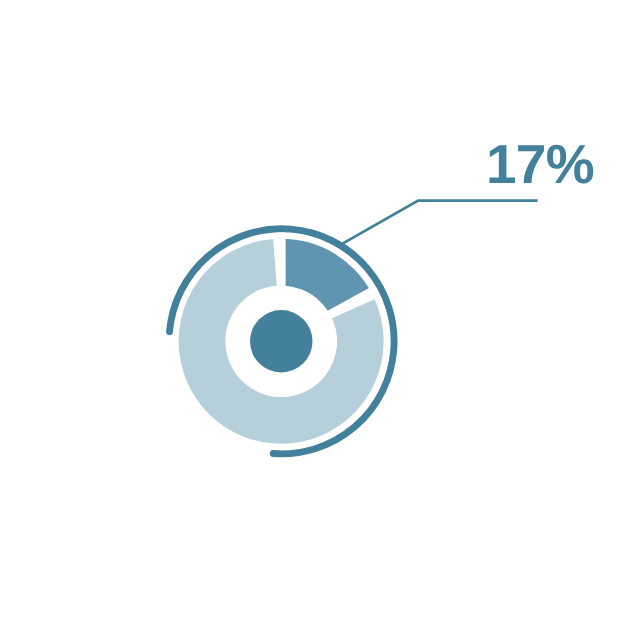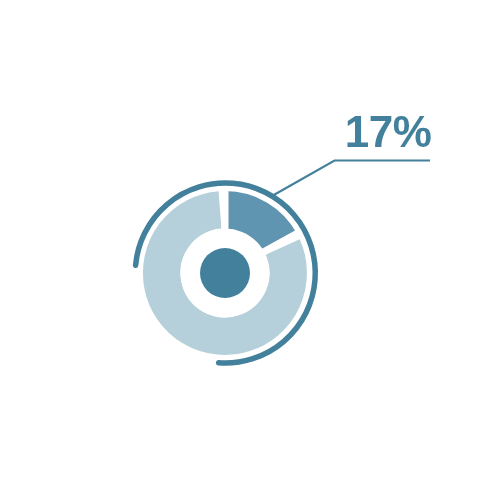--- a/index.html
+++ b/index.html
@@ -74,15 +74,15 @@
     </g>
 
     <circle cx="225" cy="273" r="44.5" fill="#ffffff"></circle>
 
     <circle cx="225" cy="273" r="25" fill="#42809c"></circle>
 
     <path d="M 269.8 197.3 L 334.5 160.5 L 430 160.5" fill="none" stroke="#42809c" stroke-width="2.2" stroke-linejoin="miter" stroke-linecap="butt"></path>
 
   </svg>
 
-  <div class="callout-value" style="color: rgb(66, 128, 156);">17%</div>
+  <div class="callout-value" style="color: rgb(66, 128, 156); margin-left: 44px;">17%</div>
 
 </div>
 
 </body></html>

